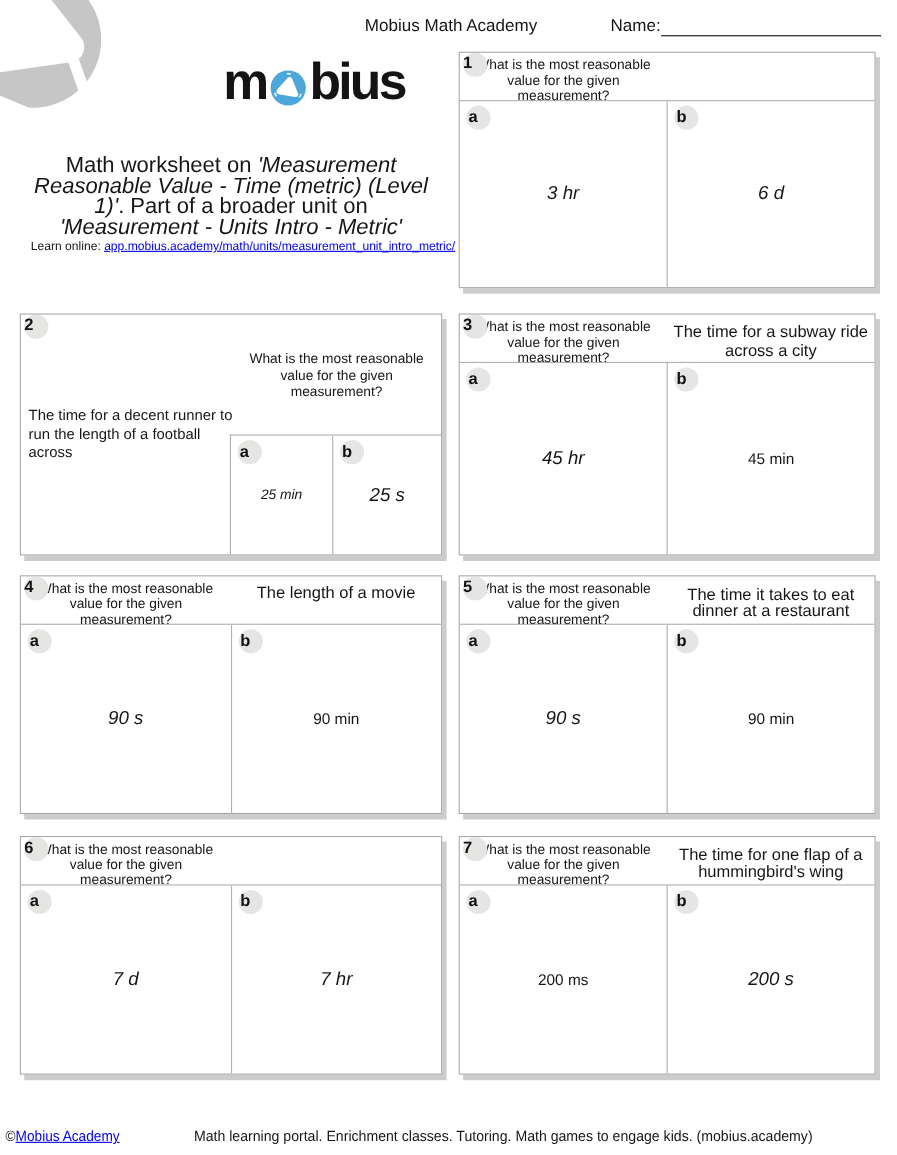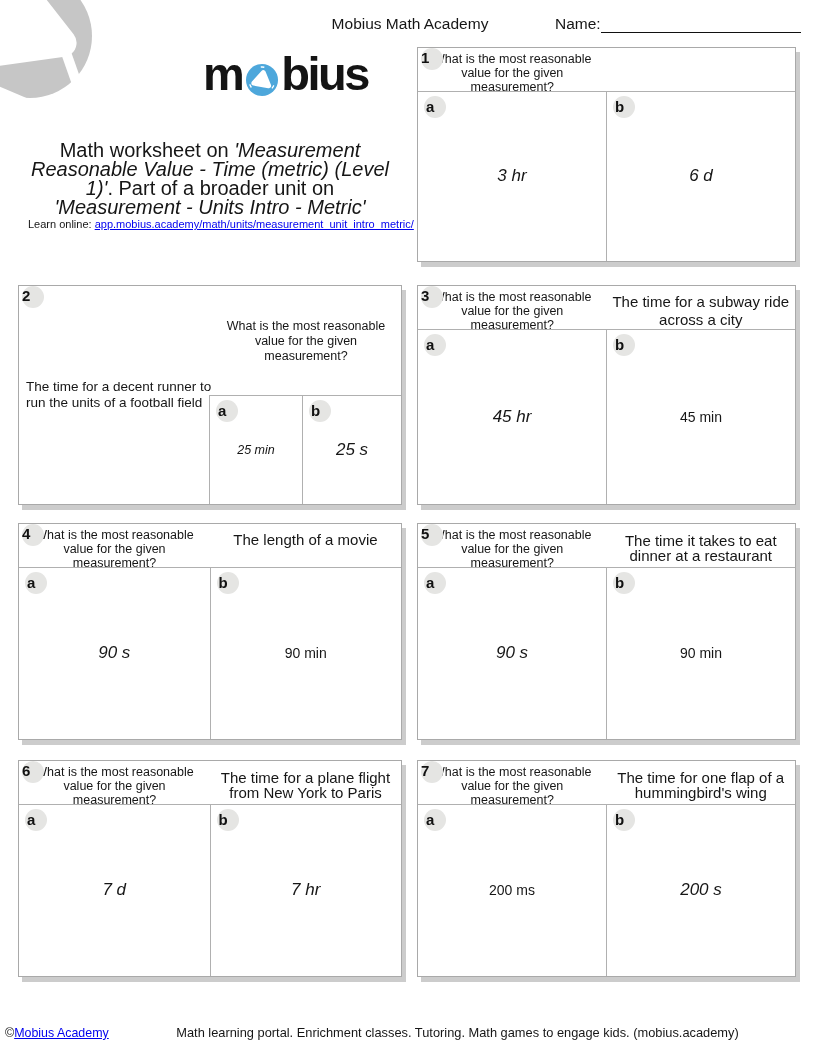--- a/index.html
+++ b/index.html
@@ -116,21 +116,21 @@
       </div>
     </div>
   </div>
 
   <div class="q" style="left:18px;top:285px;width:384px;height:220px;">
     <span class="badge qnum">
         <span class="circ"></span>
         <span class="ltr">2</span>
       </span>
     <div class="q2-left">
-        <div class="q2-scen">The time for a decent runner to run the units of a football field</div>
+        <div class="q2-scen">The time for a decent runner to run the length of a football across</div>
       </div>
     <div class="q2-prompt">What is the most reasonable value for the given measurement?</div>
     <div class="q2-grid">
       <div class="cell a">
         <span class="badge opt">
             <span class="circ"></span>
             <span class="ltr">a</span>
           </span>
         <span class="val" data-size="sm">25 min</span>
       </div>
@@ -239,23 +239,20 @@
 
   <div class="q" style="left:18px;top:760px;width:384px;height:217px;">
     <span class="badge qnum">
         <span class="circ"></span>
         <span class="ltr">6</span>
       </span>
     <div class="q-head">
       <div class="hcell">
           <div class="q-prompt">What is the most reasonable value for the given measurement?</div>
         </div>
-      <div class="hcell">
-          <div class="scen" data-size="sm">The time for a plane flight from New York to Paris</div>
-        </div>
     </div>
     <div class="q-body">
       <div class="cell a">
         <span class="badge opt">
             <span class="circ"></span>
             <span class="ltr">a</span>
           </span>
         <span class="val" data-size="lg">7 d</span>
       </div>
       <div class="cell b">

